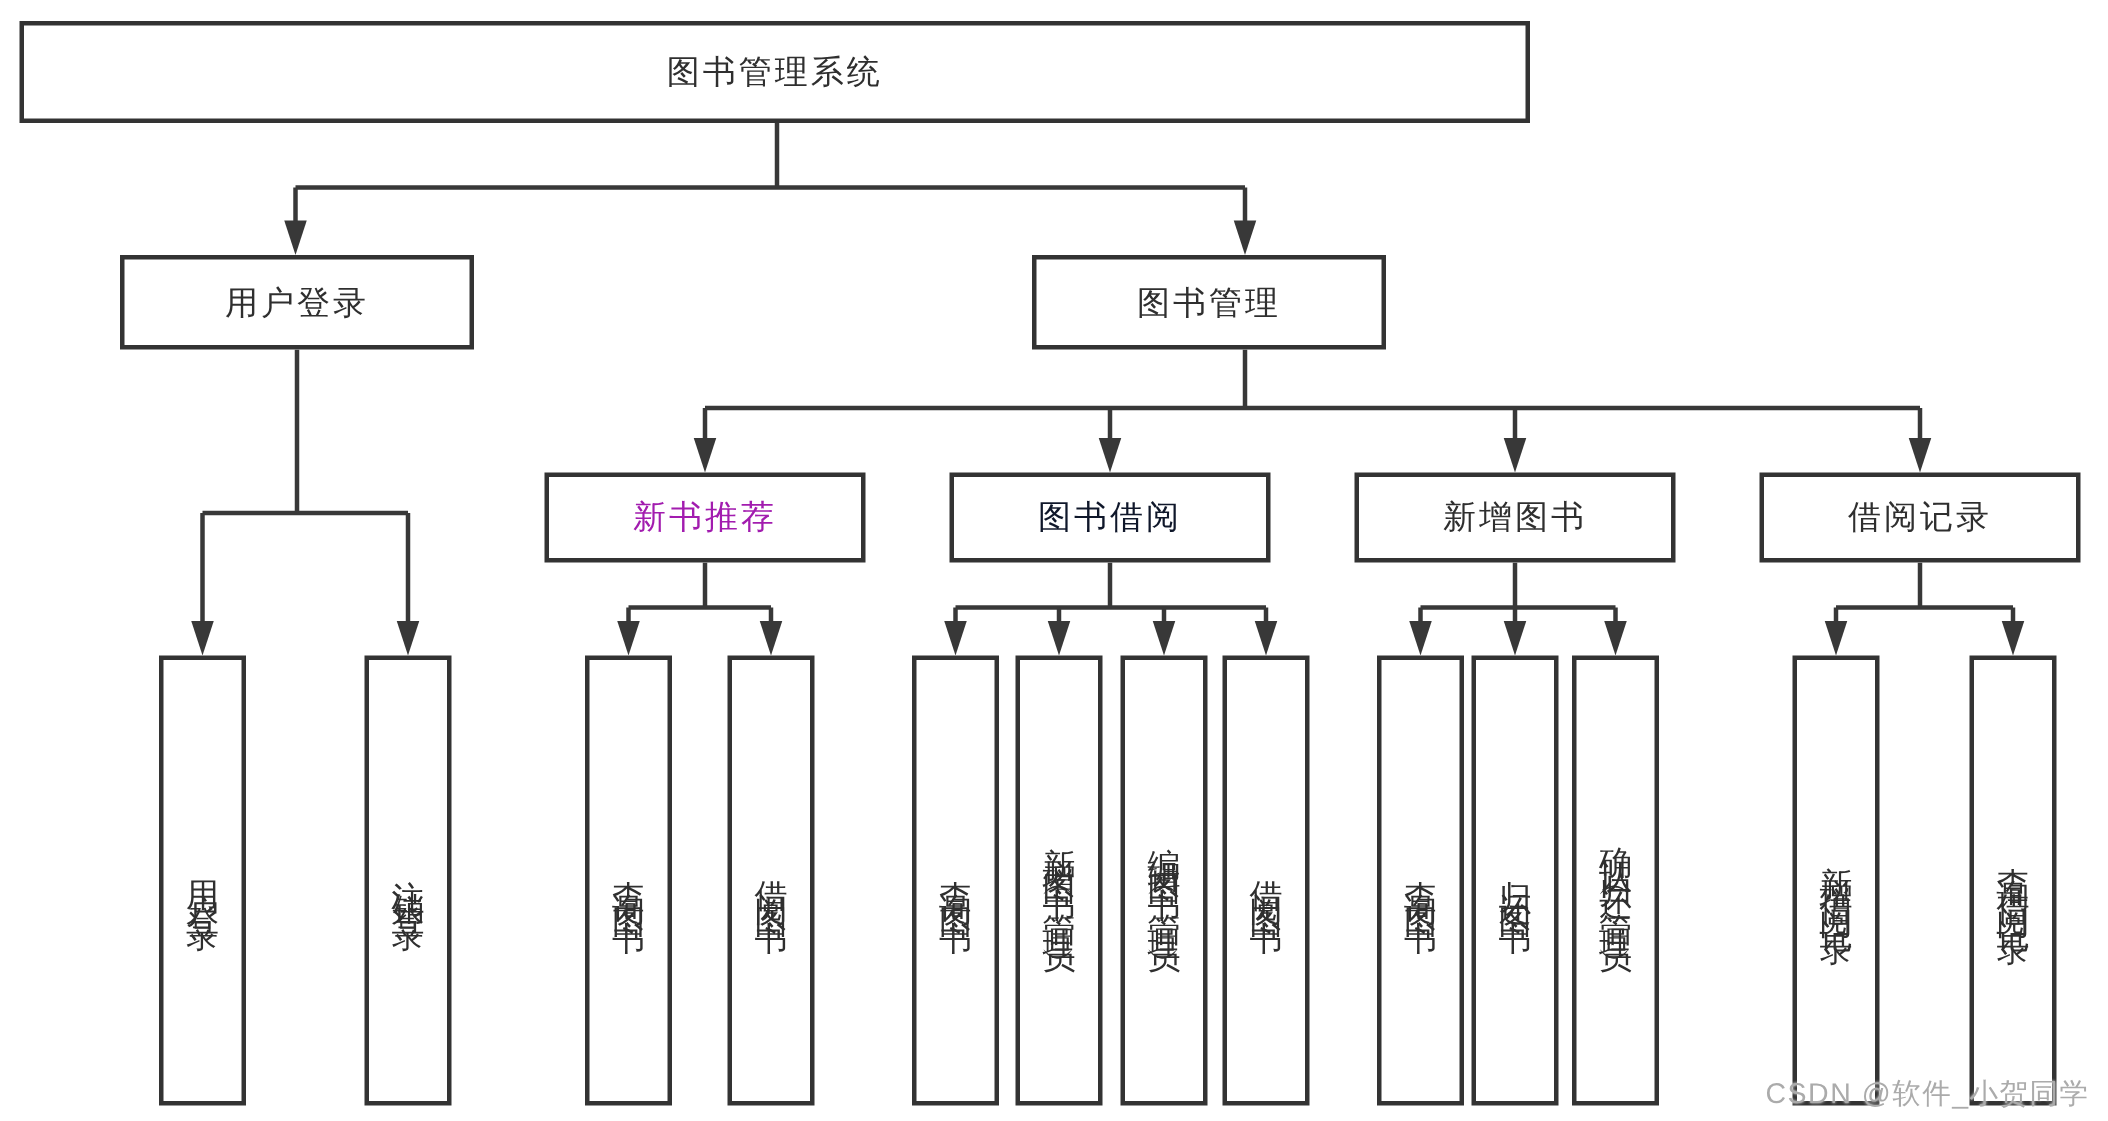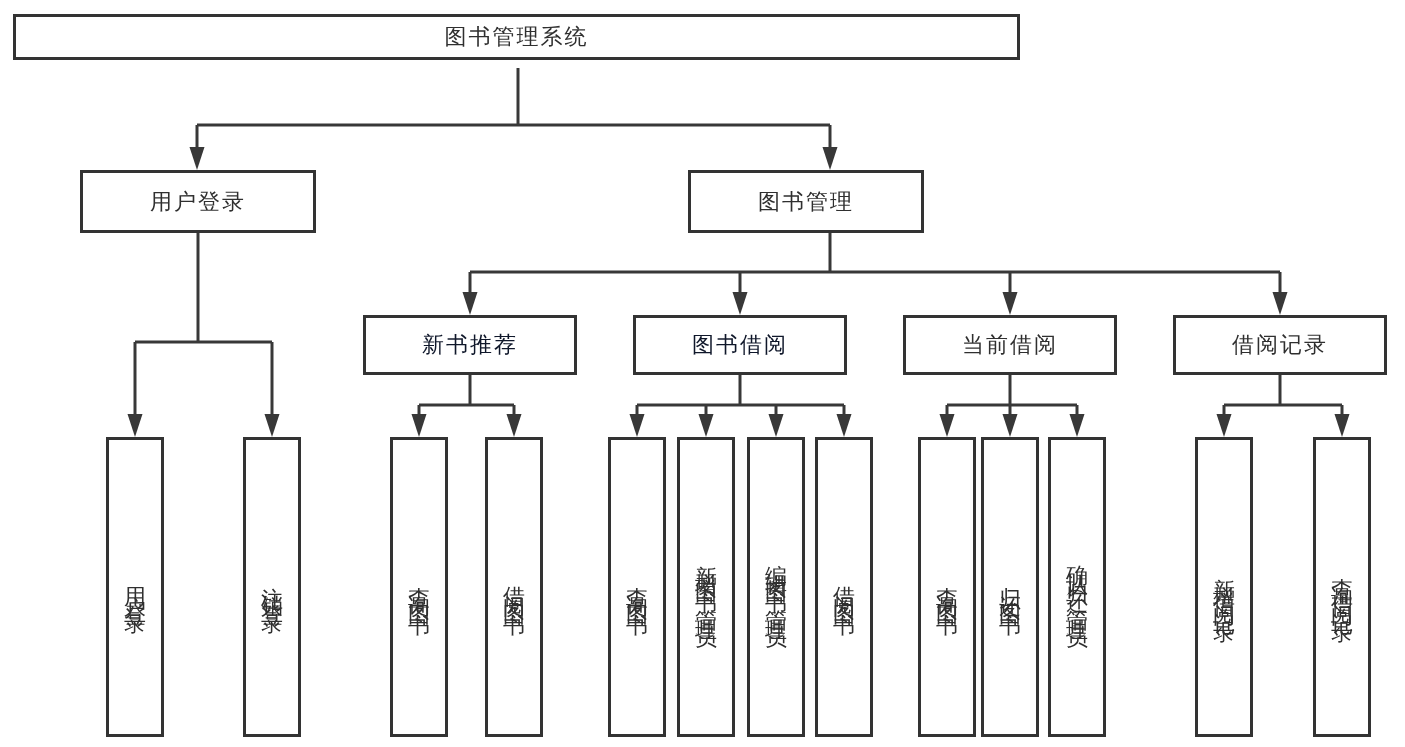--- a/index.html
+++ b/index.html
@@ -108,37 +108,37 @@
       <line x1="1010" y1="405" x2="1010" y2="418" stroke="#383838" stroke-width="3"></line>
       <polygon points="1002.5,414 1017.5,414 1010,437" fill="#383838"></polygon>
       <line x1="1077" y1="405" x2="1077" y2="418" stroke="#383838" stroke-width="3"></line>
       <polygon points="1069.5,414 1084.5,414 1077,437" fill="#383838"></polygon>
       <line x1="1224" y1="405" x2="1224" y2="418" stroke="#383838" stroke-width="3"></line>
       <polygon points="1216.5,414 1231.5,414 1224,437" fill="#383838"></polygon>
       <line x1="1342" y1="405" x2="1342" y2="418" stroke="#383838" stroke-width="3"></line>
       <polygon points="1334.5,414 1349.5,414 1342,437" fill="#383838"></polygon>
     </svg>
   <div id="nodes">
-      <div class="node" style="left: 13px; top: 14px; width: 1007px; height: 46px; border-color: rgb(51, 51, 51); background: rgb(255, 255, 255);">
+      <div class="node" style="left: 13px; top: 14px; width: 1007px; height: 68px; border-color: rgb(51, 51, 51); background: rgb(255, 255, 255);">
         <span class="node-label" style="color: rgb(47, 47, 47);">图书管理系统</span>
       </div>
       <div class="node" style="left: 80px; top: 170px; width: 236px; height: 63px; border-color: rgb(51, 51, 51); background: rgb(255, 255, 255);">
         <span class="node-label" style="color: rgb(47, 47, 47);">用户登录</span>
       </div>
       <div class="node" style="left: 688px; top: 170px; width: 236px; height: 63px; border-color: rgb(51, 51, 51); background: rgb(255, 255, 255);">
         <span class="node-label" style="color: rgb(47, 47, 47);">图书管理</span>
       </div>
       <div class="node" style="left: 363px; top: 315px; width: 214px; height: 60px; border-color: rgb(51, 51, 51); background: rgb(255, 255, 255);">
-        <span class="node-label" style="color: #0f172a;">新书推荐</span>
+        <span class="node-label" style="color: #a21caf;">新书推荐</span>
       </div>
       <div class="node" style="left: 633px; top: 315px; width: 214px; height: 60px; border-color: rgb(51, 51, 51); background: rgb(255, 255, 255);">
         <span class="node-label" style="color: #0f172a;">图书借阅</span>
       </div>
       <div class="node" style="left: 903px; top: 315px; width: 214px; height: 60px; border-color: rgb(51, 51, 51); background: rgb(255, 255, 255);">
-        <span class="node-label" style="color: rgb(47, 47, 47);">当前借阅</span>
+        <span class="node-label" style="color: rgb(47, 47, 47);">新增图书</span>
       </div>
       <div class="node" style="left: 1173px; top: 315px; width: 214px; height: 60px; border-color: rgb(51, 51, 51); background: rgb(255, 255, 255);">
         <span class="node-label" style="color: rgb(47, 47, 47);">借阅记录</span>
       </div>
       <div class="node vertical" style="left: 106px; top: 437px; width: 58px; height: 300px; border-color: rgb(51, 51, 51); background: rgb(255, 255, 255);">
         <span class="node-label" style="color: rgb(47, 47, 47);">用户登录</span>
       </div>
       <div class="node vertical" style="left: 243px; top: 437px; width: 58px; height: 300px; border-color: rgb(51, 51, 51); background: rgb(255, 255, 255);">
         <span class="node-label" style="color: rgb(47, 47, 47);">注销登录</span>
       </div>
@@ -169,13 +169,14 @@
       <div class="node vertical" style="left: 1048px; top: 437px; width: 58px; height: 300px; border-color: rgb(51, 51, 51); background: rgb(255, 255, 255);">
         <span class="node-label" style="color: rgb(47, 47, 47);">确认归还（管理员）</span>
       </div>
       <div class="node vertical" style="left: 1195px; top: 437px; width: 58px; height: 300px; border-color: rgb(51, 51, 51); background: rgb(255, 255, 255);">
         <span class="node-label" style="color: rgb(47, 47, 47);">新增借阅记录</span>
       </div>
       <div class="node vertical" style="left: 1313px; top: 437px; width: 58px; height: 300px; border-color: rgb(51, 51, 51); background: rgb(255, 255, 255);">
         <span class="node-label" style="color: rgb(47, 47, 47);">查询借阅记录</span>
       </div>
     </div>
+  <div class="watermark">CSDN @软件_小贺同学</div>
 </div>
 
 </body></html>

